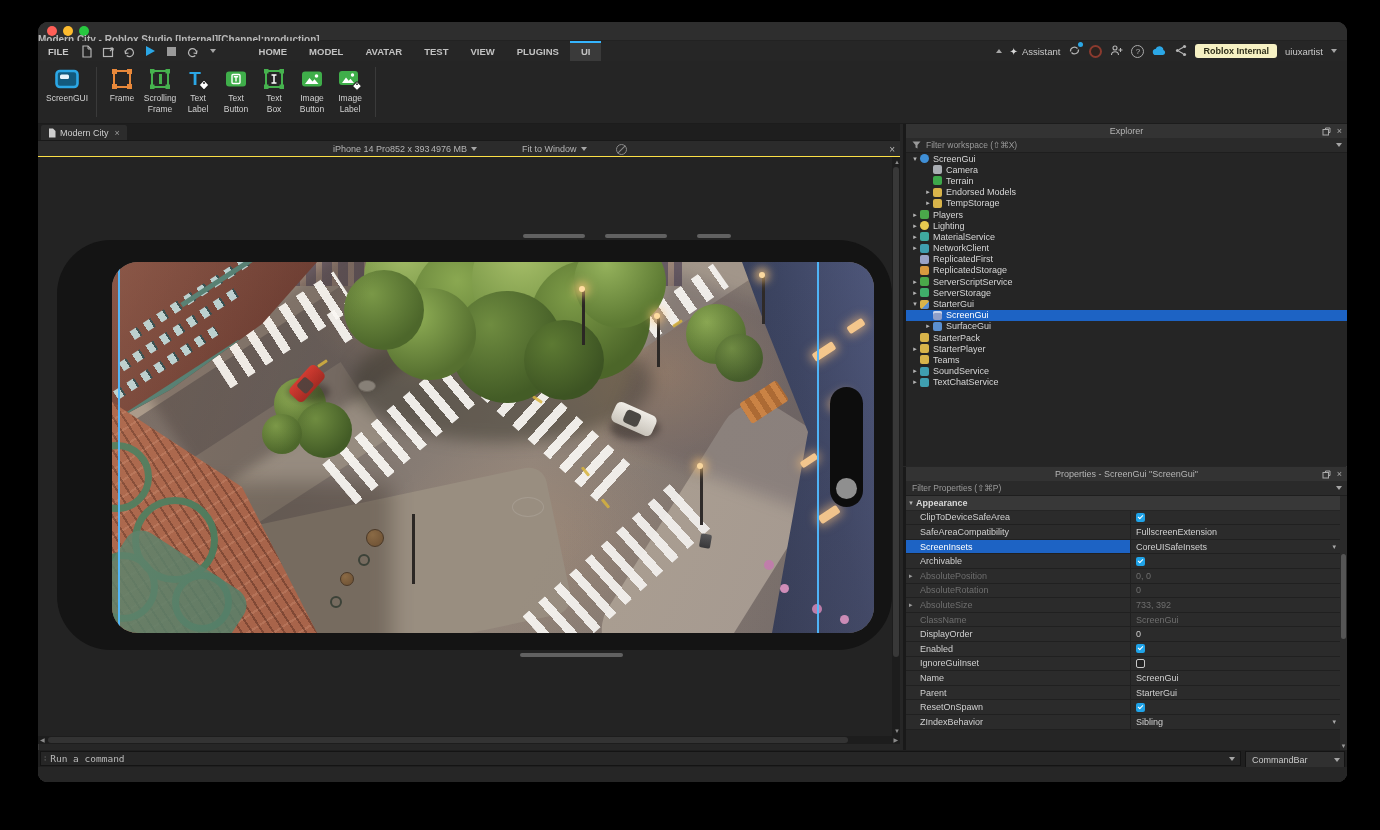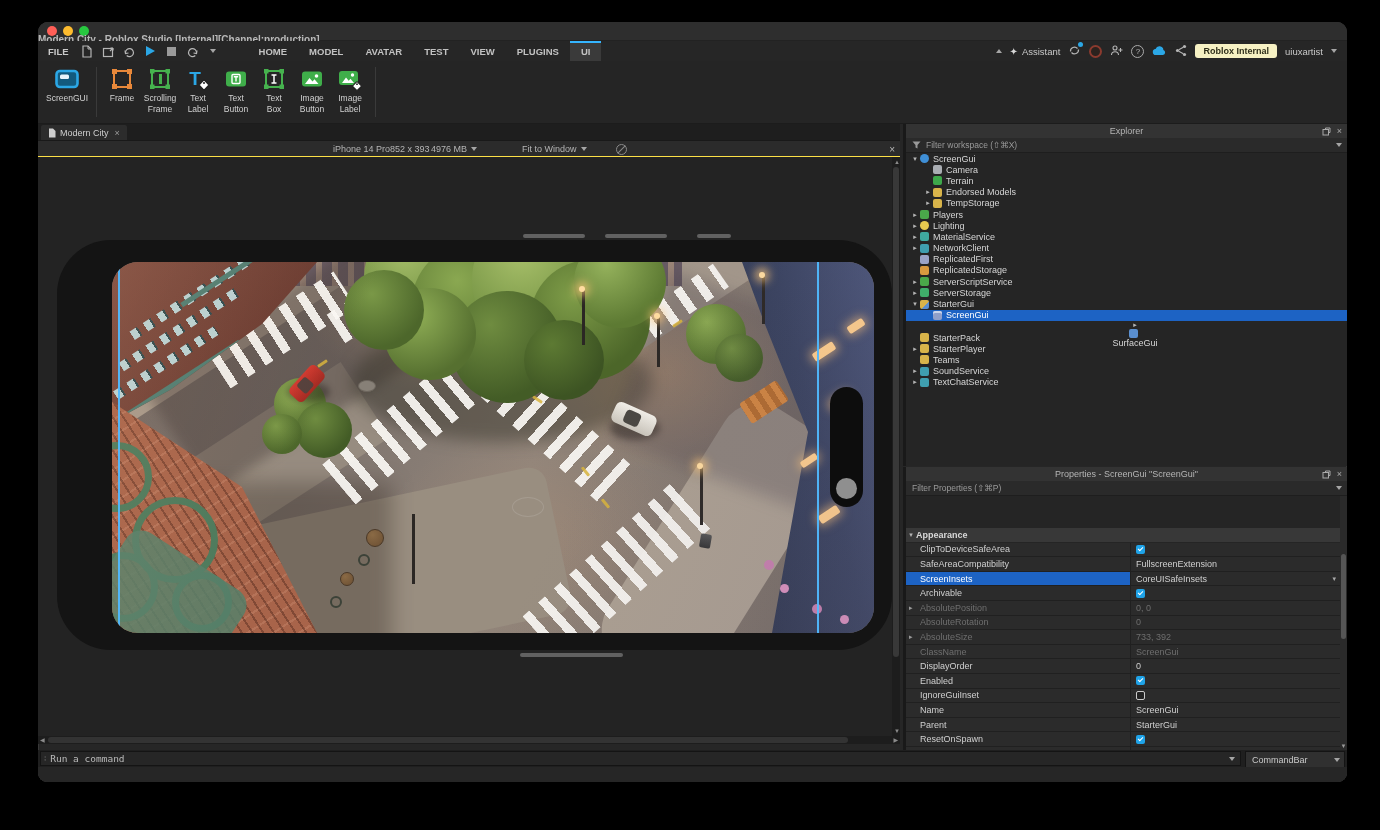--- a/index.html
+++ b/index.html
@@ -94,21 +94,21 @@
   .ti-serverstorage{background:#3fae6a;}
   .ti-startergui{background:linear-gradient(135deg,#d8b44a 60%,#5a8fd0 60%);}
   .ti-screengui{background:#8f9fc9;box-shadow:inset 0 2px 0 #c9d4ea;}
   .ti-surfacegui{background:#5a8fd0;}
   .ti-starterpack{background:#d8b44a;}
   .ti-starterplayer{background:#d8b44a;}
   .ti-teams{background:#d8b44a;}
   .ti-soundservice{background:#3f9fb0;}
   .ti-textchatservice{background:#3f9fb0;}
   
-  .props-body{position:absolute;top:29px;left:0;right:7px;bottom:0;margin-top:32px;}
+  .props-body{position:absolute;top:29px;left:0;right:7px;bottom:0;}
   .sec-row{height:14.6px;background:#383838;display:flex;align-items:center;font-size:9px;font-weight:bold;color:#d8d8d8;border-bottom:1px solid #252525;box-sizing:border-box;}
   .prop-row{height:14.6px;display:flex;border-bottom:1px solid #202020;background:#2b2b2b;box-sizing:border-box;}
   .pname{width:225px;display:flex;align-items:center;padding-left:14px;font-size:9px;color:#d0d0d0;border-right:1px solid #202020;position:relative;box-sizing:border-box;}
   .pexp{position:absolute;left:3px;font-size:7px;color:#9a9a9a;}
   .prop-row.muted .pname,.prop-row.muted .pval{color:#6e6e6e;}
   .pname.selected{background:#1d63c4;color:#fff;}
   .pval{flex:1;display:flex;align-items:center;padding-left:5px;font-size:9px;color:#d0d0d0;position:relative;}
   .cb{width:9px;height:9px;border-radius:2px;position:relative;}
   .cb.on{background:#1fa3e8;}
   .cb.on::after{content:"";position:absolute;left:2px;top:2px;width:4px;height:2px;border-left:1.5px solid #fff;border-bottom:1.5px solid #fff;transform:rotate(-45deg);}
@@ -573,21 +573,21 @@
           <div class="tree-row" style="padding-left: 4px;">
             <span class="tw">▾</span>
             <span class="ticon ti-startergui"></span>
             <span class="tlabel">StarterGui</span>
           </div>
           <div class="tree-row selected" style="padding-left: 17px;">
             <span class="tw"></span>
             <span class="ticon ti-screengui"></span>
             <span class="tlabel">ScreenGui</span>
           </div>
-          <div class="tree-row" style="padding-left: 17px; flex-direction: column;">
+          <div class="tree-row" style="padding-left: 17px;">
             <span class="tw">▸</span>
             <span class="ticon ti-surfacegui"></span>
             <span class="tlabel">SurfaceGui</span>
           </div>
           <div class="tree-row" style="padding-left: 4px;">
             <span class="tw"></span>
             <span class="ticon ti-starterpack"></span>
             <span class="tlabel">StarterPack</span>
           </div>
           <div class="tree-row" style="padding-left: 4px;">

